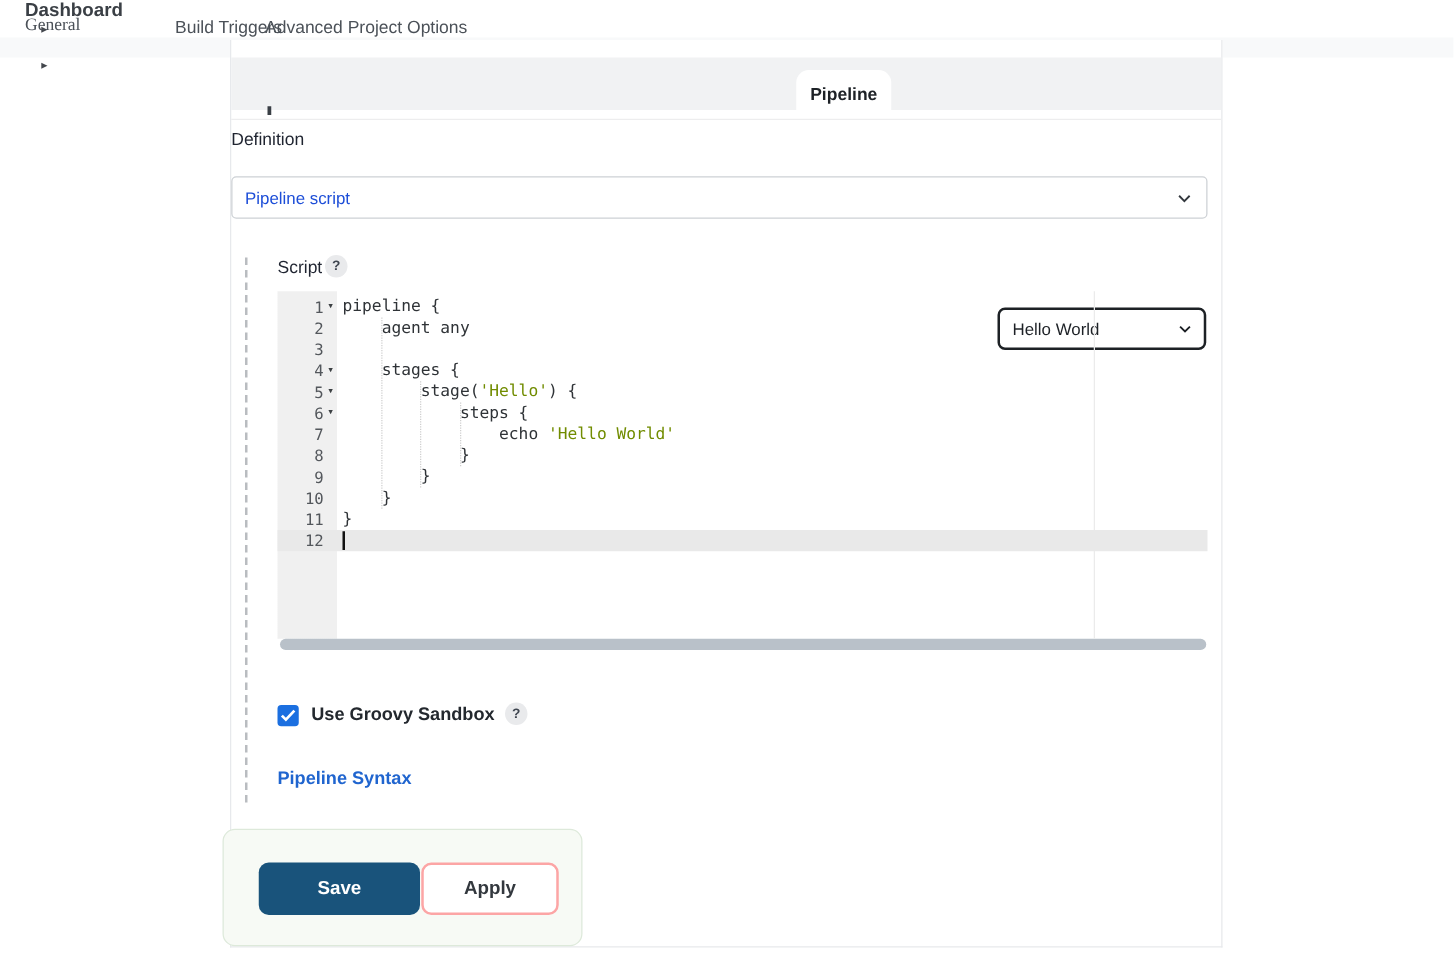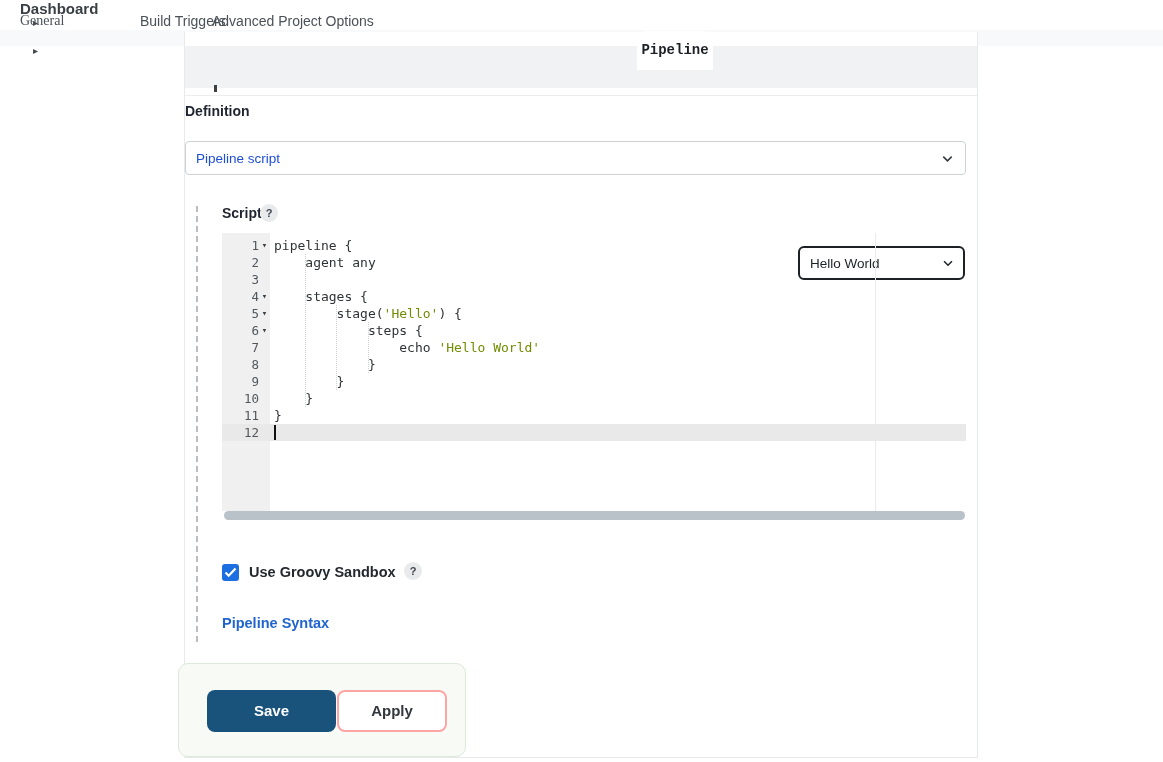--- a/index.html
+++ b/index.html
@@ -19,21 +19,21 @@
   .tabstrip { position:absolute; left:185px; top:46px; width:792px; height:42px; background:#f1f2f3; }
   .tab { position:absolute; top:0; height:42px; line-height:42px; font-size:14px; color:#4b5158; cursor:pointer; }
   .tab.t0 { left:20px;font-family:Liberation Serif, serif; }
   .tab.t1 { left:113px;margin-left:27px; }
   .tab.t2 { left:212px; }
   .tab-active { position:absolute; left:452px; top:3px; width:76px; height:39px; background:#fff; border-radius:10px 10px 0 0; text-align:center; line-height:39px; font-size:14px; font-weight:bold; color:#1d2126; }
 
   .sliver { position:absolute; left:214px; top:85px; width:3px; height:7px; background:#3a3f45; }
   .hrule { position:absolute; left:185px; top:95px; width:792px; height:1px; background:#ededee; }
 
-  .field-label { position:absolute; font-size:14px; font-weight:bold; color:#1f2430; }
+  .field-label { position:absolute; font-size:14px; font-weight:normal; color:#1f2430; }
   .def-label { left:185px; top:103px; }
 
   .select-box { position:absolute; background:#fff; display:flex; align-items:center; cursor:pointer; }
   .def-select { left:185px; top:141px; width:781px; height:34px; border:1px solid #cdd1d5; border-radius:4px; padding:0 10px; font-size:13.5px; color:#1d4ed8; }
   .select-box .sel-text { flex:1; }
 
   .dash-line { position:absolute; left:196px; top:206px; height:436px; width:0; border-left:2px dashed #b9bcc0; }
 
   .script-label { left:222px; top:205px; }
   .help-icon { position:absolute; width:18px; height:18px; border-radius:50%; background:#e9eaec; color:#3f4650; font-size:11px; font-weight:bold; text-align:center; line-height:18px; cursor:pointer; }
@@ -88,21 +88,21 @@
     <span class="crumb-sep"></span>
   </div>
   <div class="under-band"></div>
 
   <div class="panel"></div>
 
   <div class="tabstrip"></div>
   <div class="tab t0">General</div>
   <div class="tab t1">Build Triggers</div>
   <div class="tab t2">Advanced Project Options</div>
-  <div class="tabstrip tab-active" style="left:637px; top:31px;font-family:Liberation Mono, monospace;">Pipeline</div>
+  <div class="tabstrip tab-active" style="left:637px; top:56px;">Pipeline</div>
 
   <div class="sliver"></div>
   <div class="hrule"></div>
 
   <div class="field-label def-label">Definition</div>
   <div class="select-box def-select">
     <span class="sel-text">Pipeline script</span>
     <span class="chev">
       <svg width="15" height="15" viewBox="0 0 16 16">
           <path d="M3.5 6l4.5 4.5L12.5 6" fill="none" stroke="#33383e" stroke-width="1.6"></path>

